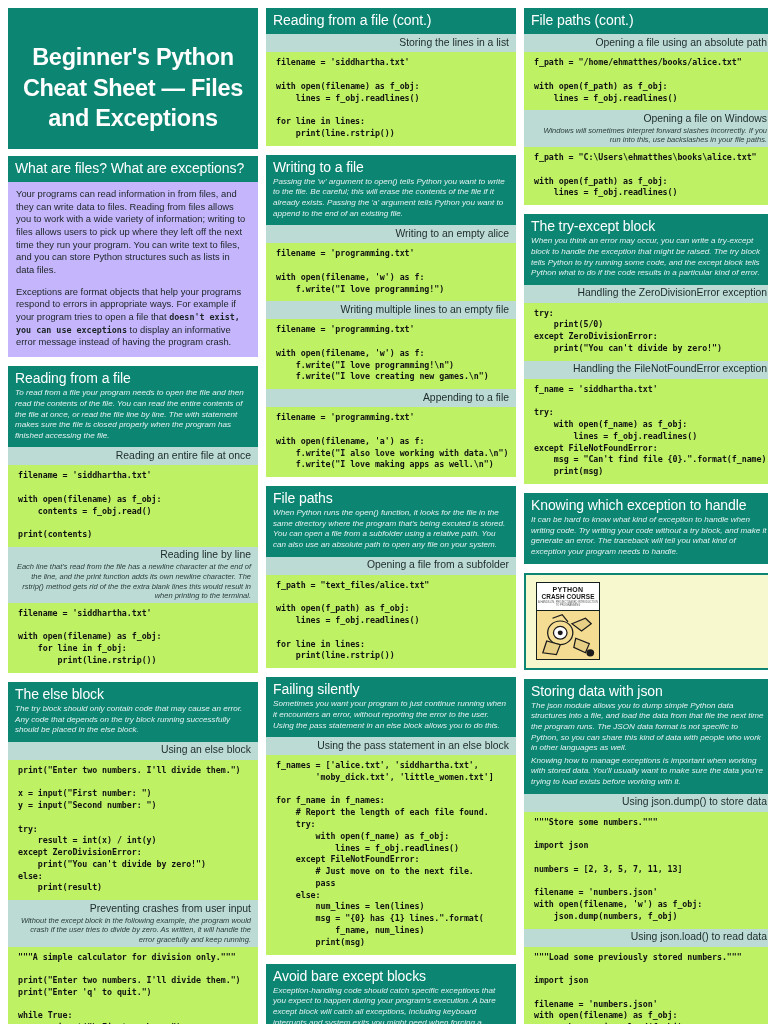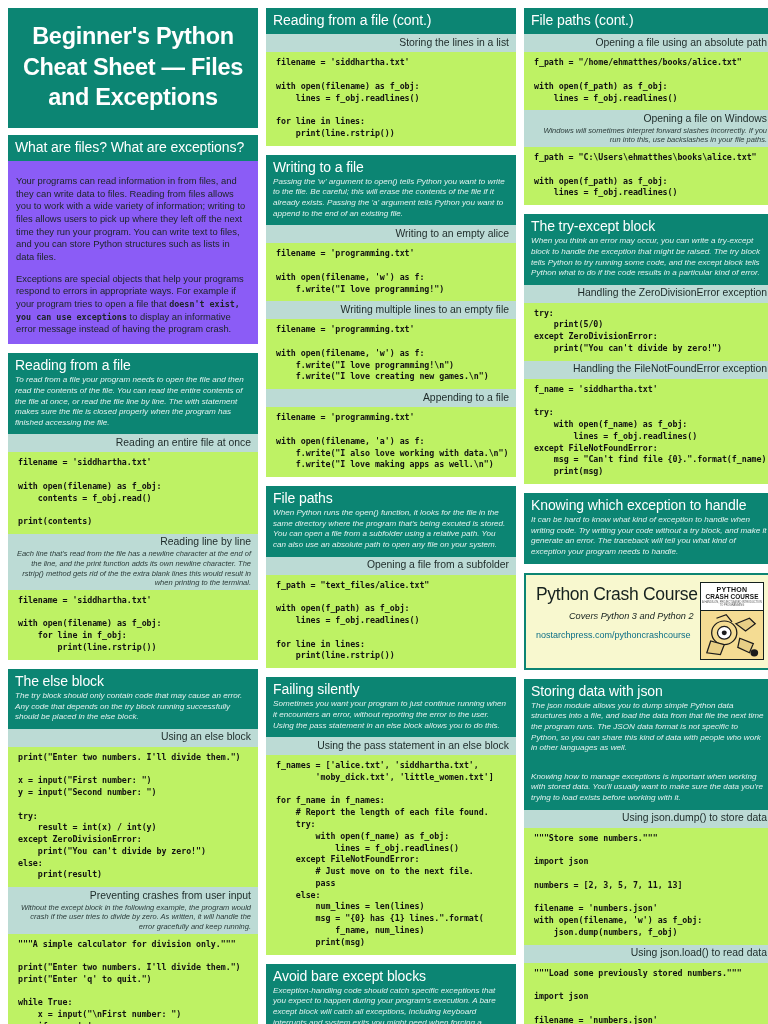--- a/index.html
+++ b/index.html
@@ -29,49 +29,49 @@
     padding: 4px 7px 6px 7px;
   }
   .banner h2 {
     font-size: 14px; font-weight: normal; line-height: 1.16;
     letter-spacing: -.1px;
   }
   .banner p {
     font-size: 8.1px; font-style: italic; line-height: 1.31;
     margin-top: 2px; color: #e2f2ef;
   }
-  .banner p + p { margin-top: 18px; }
+  .banner p + p { margin-top: 2px; }
 
   
   .hero {
     background: #0c8573; color: #ffffff;
     padding: 13px 14px 15px 14px; margin-bottom: 7px;
   }
   .hero h1 {
     font-size: 23.5px; font-weight: bold; line-height: 1.30;
-    text-align: center; letter-spacing: -.3px;
+    text-align: center; letter-spacing: -.3px; margin-top: 21px;
   }
 
   
   .sub {
     background: #bcdbd5; color: #1d2a28;
     font-size: 10.4px; padding: 2.5px 7px 3.5px 7px;
     line-height: 1.15;
     text-align: right;
   }
   .sub.italic-note { padding-bottom: 2px; }
   .sub .note {
     display: block; font-size: 7.5px; font-style: italic;
     line-height: 1.28; margin-top: 1px; color: #2b3b39;
   }
 
   
   .prose {
-    background: #8b5cf6; color: #1b2524;
-    padding: 14px 8px 8px 8px; font-size: 9.4px; line-height: 1.35;
+    background: #c4b5fd; color: #1b2524;
+    padding: 6px 8px 8px 8px; font-size: 9.4px; line-height: 1.35;
   }
   .prose p + p { margin-top: 9px; }
   .prose code {
     font-family: "DejaVu Sans Mono", monospace;
     font-size: 8.4px; font-weight: bold;
   }
 
   
   .code {
     background: #bef264; color: #111111;
@@ -126,21 +126,21 @@
       <div class="hero">
         <h1>Beginner's Python Cheat Sheet — Files and Exceptions</h1>
       </div>
 
       <div class="card">
         <div class="banner">
           <h2>What are files? What are exceptions?</h2>
         </div>
         <div class="prose">
           <p>Your programs can read information in from files, and they can write data to files. Reading from files allows you to work with a wide variety of information; writing to files allows users to pick up where they left off the next time they run your program. You can write text to files, and you can store Python structures such as lists in data files.</p>
-          <p><span>Exceptions are special objects that help your programs respond to errors in appropriate ways. For example if your program tries to open a file that </span><code>doesn't exist, you can use exceptions</code><span> to display an informative error message instead of having the program crash.</span></p>
+          <p><span>Exceptions are format objects that help your programs respond to errors in appropriate ways. For example if your program tries to open a file that </span><code>doesn't exist, you can use exceptions</code><span> to display an informative error message instead of having the program crash.</span></p>
         </div>
       </div>
 
       <div class="card">
         <div class="banner">
           <h2>Reading from a file</h2>
           <p>To read from a file your program needs to open the file and then read the contents of the file. You can read the entire contents of the file at once, or read the file line by line. The with statement makes sure the file is closed properly when the program has finished accessing the file.</p>
         </div>
         <div class="sub">Reading an entire file at once</div>
         <div class="code">filename = 'siddhartha.txt'
@@ -328,25 +328,20 @@
 
       <div class="card">
         <div class="banner">
           <h2>Knowing which exception to handle</h2>
           <p>It can be hard to know what kind of exception to handle when writing code. Try writing your code without a try block, and make it generate an error. The traceback will tell you what kind of exception your program needs to handle.</p>
         </div>
       </div>
 
       <div class="card">
         <div class="promo">
-          <div class="promo-text">
-            <div class="promo-title">Python Crash Course</div>
-            <div class="promo-sub">Covers Python 3 and Python 2</div>
-            <div class="promo-url">nostarchpress.com/pythoncrashcourse</div>
-          </div>
           <div class="book">
             <div class="book-top">
               <div class="l1">PYTHON</div>
               <div class="l2">CRASH COURSE</div>
               <div class="l3">A HANDS-ON, PROJECT-BASED INTRODUCTION TO PROGRAMMING</div>
             </div>
             <div class="book-art">
               <svg viewBox="0 0 64 52" preserveAspectRatio="none">
                 <g fill="none" stroke="#1b1b1b" stroke-width="1.3">
                   <circle cx="24" cy="24" r="13"></circle>

